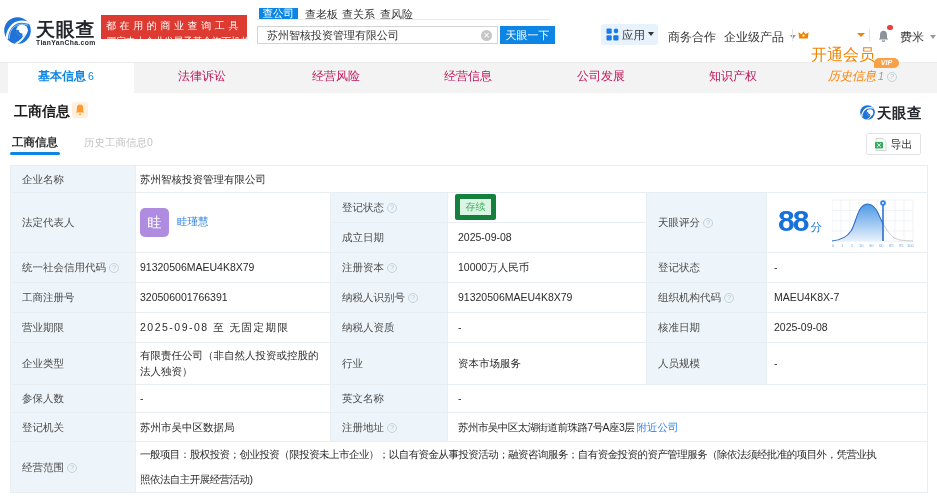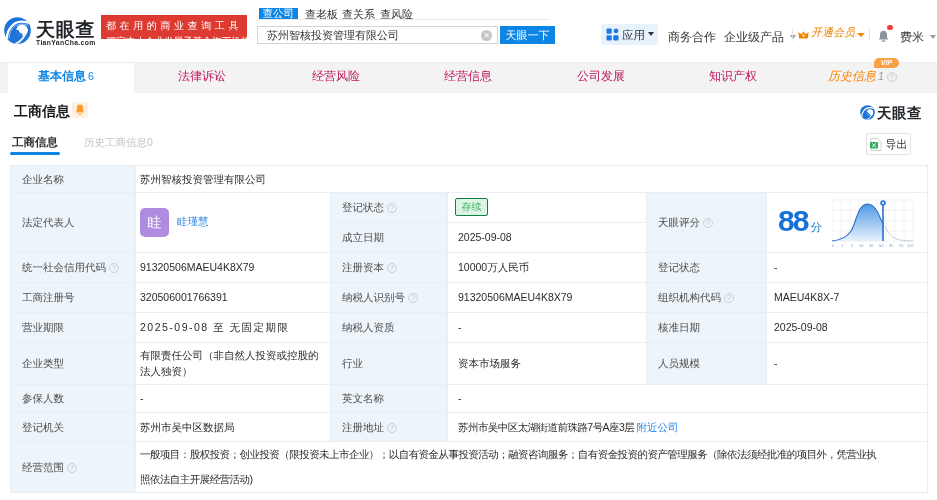--- a/index.html
+++ b/index.html
@@ -17,21 +17,21 @@
 #stab0 { position:absolute; left:259px; top:8px; background:#0c85e4; color:#fff; font-size:10.5px; line-height:11px; padding:0px 3.5px 1px; }
 #stabline { position:absolute; left:257px; top:19px; width:293px; height:1px; background:#e9e9e9; }
 #sinput { position:absolute; left:257px; top:26px; width:241px; height:18px; border:1px solid #d4d4d4; background:#fff; font-size:11px; color:#333; line-height:16px; padding-left:9px; }
 #sclear { position:absolute; left:481px; top:30px; width:11px; height:11px; border-radius:50%; background:#c6c6c6; color:#fff; font-size:8px; line-height:11px; text-align:center; }
 #sbtn { position:absolute; left:500px; top:26px; width:55px; height:18px; background:#0c85e4; color:#fff; font-size:11px; text-align:center; line-height:18px; }
 .hnav { position:absolute; top:28.5px; font-size:12px; color:#333; white-space:nowrap; }
 #appill { position:absolute; left:601px; top:23.5px; width:57px; height:21px; background:#e7f2fd; border-radius:3px; }
 #appill span { position:absolute; left:21px; top:4px; font-size:11.5px; color:#333; }
 .caret { display:inline-block; width:0; height:0; border-left:3.5px solid transparent; border-right:3.5px solid transparent; border-top:4px solid #333; vertical-align:middle; margin-left:3px; }
 .caret.gray { border-top-color:#999; }
-#vipnav { position:absolute; left:811px; top:25px; font-size:11px; color:#f08300;font-style:italic; }
+#vipnav { position:absolute; left:811px; top:45px; font-size:16px; color:#f08300; }
 .hdiv { position:absolute; top:29px; width:1px; height:12px; background:#e3e3e3; }
 #belldot { position:absolute; left:887px; top:24.5px; width:5.5px; height:5.5px; background:#ee3b3b; border-radius:50%; }
 
 
 #tabbar { position:absolute; left:0; top:62px; width:937px; height:31px; background:#f3f3f3; border-top:1px solid #ececec; }
 #tabactive { position:absolute; left:8px; top:0px; width:126px; height:31px; background:#fff; }
 .tab { position:absolute; top:4.5px; font-size:12px; color:#be185d; transform:translateX(-50%); white-space:nowrap; }
 #tab0 { color:#0c85e4; font-weight:bold; }
 #tab0 i { font-style:normal; font-size:10.5px; font-weight:normal; margin-left:2px; }
 #tabhist { position:absolute; left:828px; top:4.5px; font-size:12px; color:#ff8000; white-space:nowrap;font-style:italic; }
@@ -39,31 +39,31 @@
 #vipbadge { position:absolute; left:874px; top:57.5px; width:25px; height:10px; background:#f9a145; border-radius:5px 5px 5px 1px; color:#fff; font-size:7px; font-weight:bold; font-style:italic; text-align:center; line-height:10px; }
 .qmark { display:inline-block; width:10px; height:10px; border:1px solid #c2d3de; border-radius:50%; color:#b4c7d3; font-size:7.5px; line-height:8px; text-align:center; vertical-align:1px; margin-left:3px; }
 
 
 #sect-title { position:absolute; left:14px; top:103px; font-size:14px; font-weight:bold; color:#1b1b1b; }
 #bellbox { position:absolute; left:72px; top:102px; width:16px; height:16px; background:#fdf0e1; border-radius:3px; text-align:center; }
 #minilogo-txt { position:absolute; left:877px; top:104px; font-size:14.5px; font-weight:bold; color:#23272c; letter-spacing:0.5px; }
 #subtab1 { position:absolute; left:12px; top:135px; font-size:11.5px; font-weight:bold; color:#2e2e2e; }
 #subtab1-line { position:absolute; left:10px; top:152px; width:50px; height:3px; background:#0c85e4; border-radius:2px; }
 #subtab2 { position:absolute; left:72px; top:136px; font-size:10.5px; color:#c3c3c3;margin-left:12px; }
-#exportbtn { position:absolute; left:866px; top:133px; width:45px; height:22px; border:1px solid #e3e3e3; border-radius:2px; background:#fff; font-size:11px; color:#333; text-align:center; line-height:20px; }
+#exportbtn { position:absolute; left:866px; top:133px; width:55px; height:22px; border:1px solid #e3e3e3; border-radius:2px; background:#fff; font-size:11px; color:#333; text-align:center; line-height:20px; }
 
 
 #tbl { position:absolute; left:10px; top:165px; width:917px; border-collapse:collapse; table-layout:fixed; font-size:10.5px; }
 #tbl td { border:1px solid #e8eef2; padding:0 0 0 7px; white-space:nowrap; overflow:visible; color:#2b2b2b; vertical-align:middle; line-height:1.55; }
 #tbl td.v2 { padding-left:4px; }
 #tbl td.v4 { padding-left:10px; }
 #tbl td.l1 { padding-left:10.5px; }
 #tbl td.l5 { padding-left:5px; }
 #tbl td.lb { background:#eef5fa; color:#4c4c4c; padding-left:11px; }
-.grn { display:inline-block; border:1px solid #15803d; background:#dcf4e4; color:#3fb161; font-size:10px; padding:2px 5.5px 3px; border-radius:2px; margin-left:-3px; line-height:1.1; position:relative; top:-1px; }
+.grn { display:inline-block; border:5px solid #15803d; background:#dcf4e4; color:#3fb161; font-size:10px; padding:2px 5.5px 3px; border-radius:2px; margin-left:-3px; line-height:1.1; position:relative; top:-1px; }
 a.lnk { color:#3286e4; text-decoration:none; }
 #avatar { display:inline-block; width:29px; height:29px; background:#b08ce1; border-radius:5px; color:#fff; font-size:14px; text-align:center; line-height:29px; vertical-align:middle; }
 #score88 { font-size:30px; font-weight:bold; color:#1672d9; letter-spacing:-2px; }
 #score88 span { font-size:11.5px; font-weight:normal; color:#1672d9; }
 </style>
 </head>
 <body>
 
 <div id="hdr">
   <svg class="abs" style="left:2px;top:15px" width="31" height="31" viewBox="0 0 34 34">

